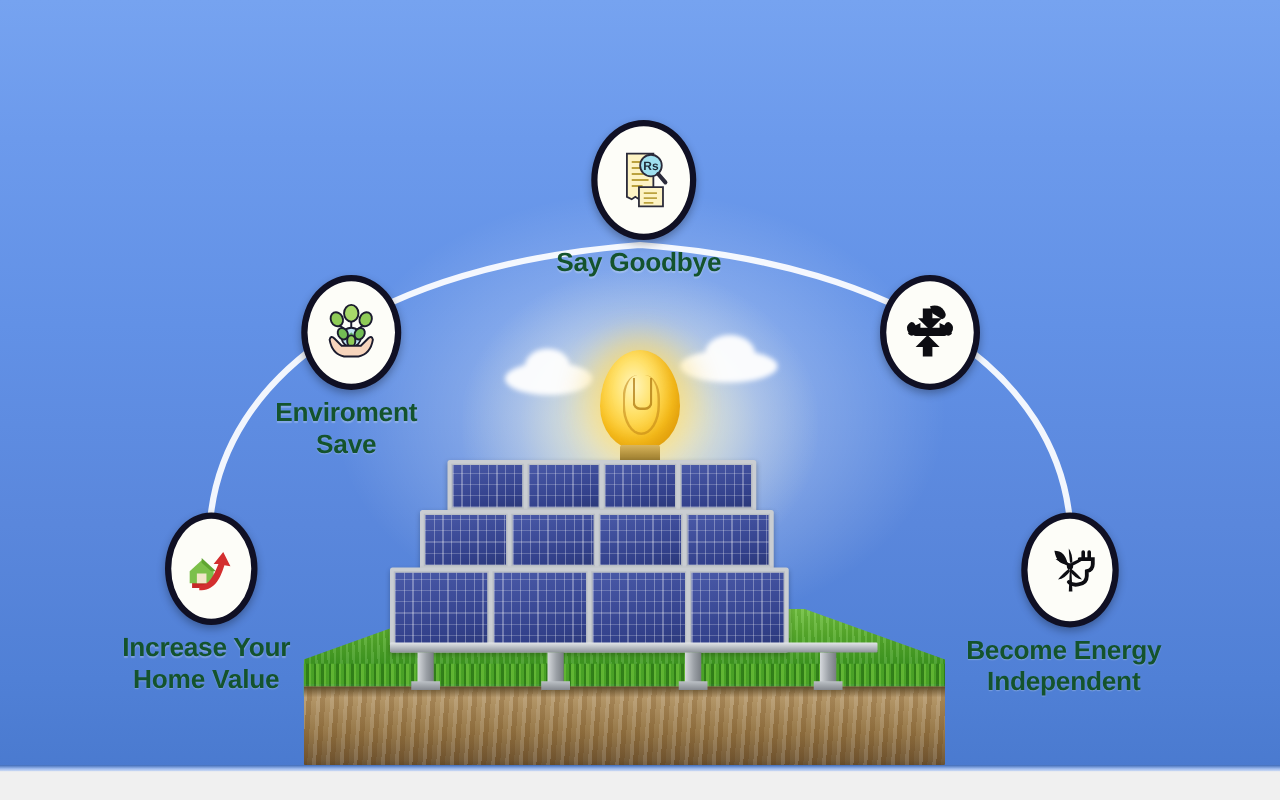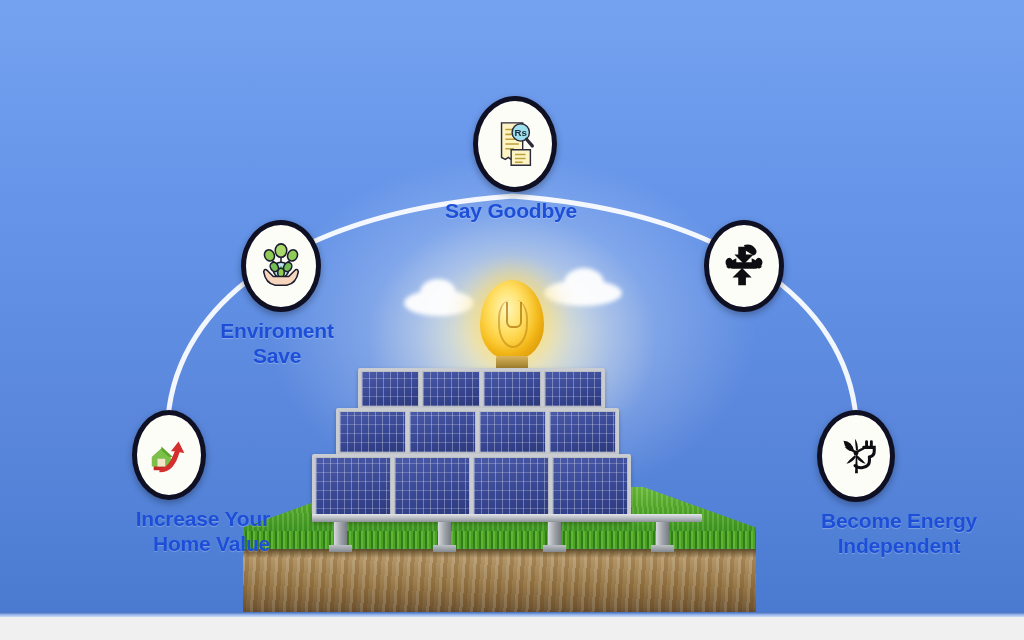--- a/index.html
+++ b/index.html
@@ -122,48 +122,48 @@
 
   
   .node{position:absolute;}
   .badge{
     position:absolute;border-radius:50%;
     background:#fdfdf8;border:5px solid #101024;
     box-shadow:0 3px 7px rgba(0,0,0,.3);
     display:flex;align-items:center;justify-content:center;overflow:hidden;
   }
   .label{
-    position:absolute;text-align:center;color:#1d4ed8;
+    position:absolute;text-align:center;color:#14532d;
     font-family:"Liberation Sans",sans-serif;font-weight:bold;
     font-size:21px;line-height:25px;letter-spacing:-.2px;
     text-shadow:0 1px 1px rgba(255,255,255,.25);
     white-space:nowrap;
   }
   .label span{display:block;}
 
   
   #node-home   .badge{left:0;   top:0;  width:64px;height:80px;}
   #node-home   {left:132px;top:410px;width:210px;}
-  #node-home   .label{left:-72px;top:96px;width:210px;text-align:right;}
+  #node-home   .label{left:-72px;top:96px;width:210px;}
 
   #node-env    {left:241px;top:220px;width:200px;}
   #node-env    .badge{left:0;top:0;width:70px;height:82px;}
   #node-env    .label{left:-62px;top:98px;width:196px;}
 
   #node-bills  {left:473px;top:96px;width:220px;}
   #node-bills  .badge{left:0;top:0;width:74px;height:86px;}
   #node-bills  .label{left:-115px;top:102px;width:306px;}
 
   #node-maint  {left:704px;top:220px;width:200px;}
   #node-maint  .badge{left:0;top:0;width:70px;height:82px;}
   #node-maint  .label{left:-62px;top:98px;width:196px;}
 
   #node-indep  {left:817px;top:410px;width:200px;}
   #node-indep  .badge{left:0;top:0;width:68px;height:82px;}
-  #node-indep  .label{left:-72px;top:98px;width:212px;margin-left:48px;}
+  #node-indep  .label{left:-72px;top:98px;width:212px;}
 
   .badge svg{display:block;}
 </style>
 </head>
 <body>
 
 <div id="stage">
 
   <div class="sky"></div>
 

